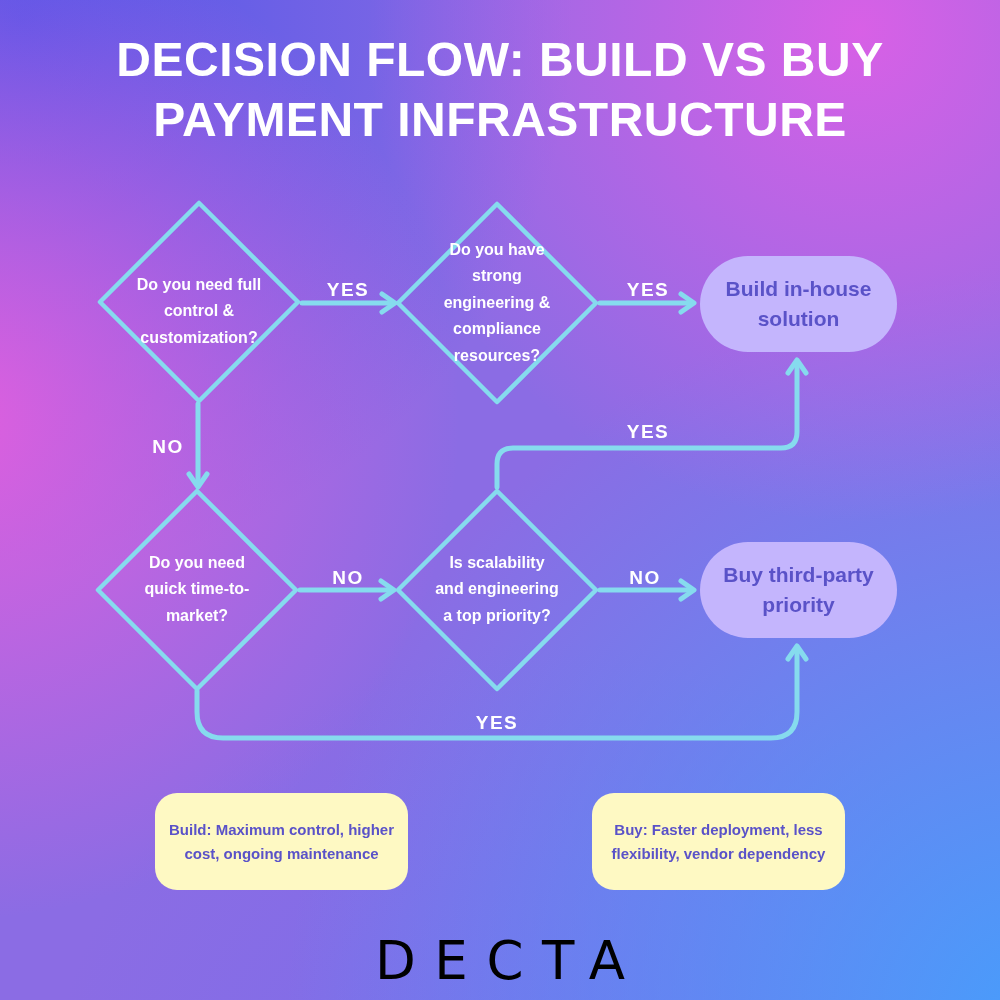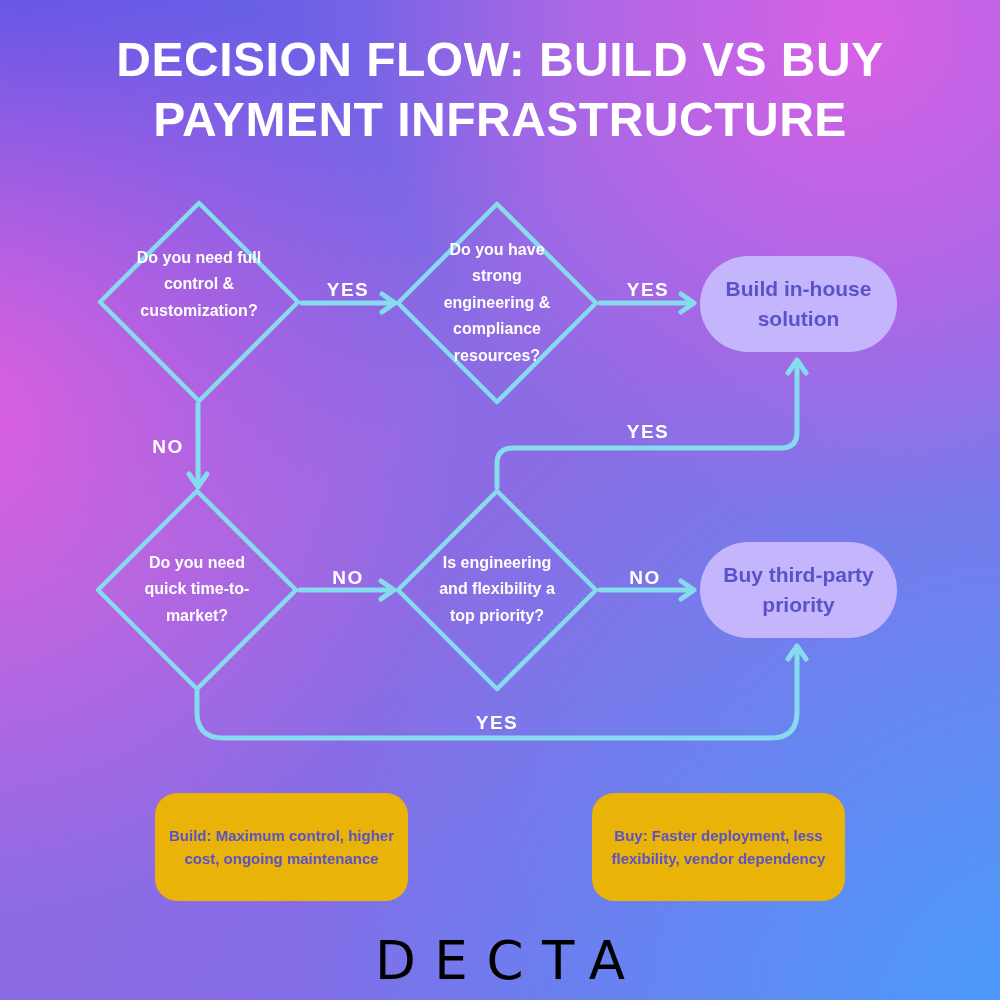--- a/index.html
+++ b/index.html
@@ -31,22 +31,22 @@
     position:absolute;width:197px;height:96px;border-radius:48px;
     background:#c4b5fd;display:flex;align-items:center;justify-content:center;
     text-align:center;
   }
   .pill span{color:#5a52c8;font-size:21px;font-weight:bold;line-height:1.45;width:170px;}
   .edge-label{
     position:absolute;transform:translate(-50%,-50%);
     color:#ffffff;font-size:19px;font-weight:bold;letter-spacing:1.5px;
   }
   .note{
-    position:absolute;width:253px;height:108px;border-radius:22px;
-    background:#eab308;display:flex;align-items:center;justify-content:center;
+    position:absolute;width:253px;height:97px;border-radius:22px;
+    background:#fef9c3;display:flex;align-items:center;justify-content:center;
     text-align:center;
   }
   .note span{color:#5a52c8;font-size:15px;font-weight:bold;line-height:1.55;width:237px;}
   .logo{
     position:absolute;left:50%;top:930px;transform:translateX(-50%);
     color:#000000;font-size:53px;letter-spacing:.35em;font-weight:normal;
     font-family:"DejaVu Sans","Liberation Sans",sans-serif;
     text-indent:.35em; 
   }
 </style>
@@ -82,24 +82,24 @@
       <path d="M681,581 L694,590 L681,599"></path>
 
       <path d="M497,487 V464 Q497,448 513,448 H781 Q797,448 797,432 V366"></path>
       <path d="M788,373 L797,360 L806,373"></path>
 
       <path d="M197,691 V712 Q197,738 223,738 H771 Q797,738 797,712 V652"></path>
       <path d="M788,659 L797,646 L806,659"></path>
     </g>
   </svg>
 
-  <div class="node-text" style="left:199px;top:285px;width:140px;">Do you need full control &amp; customization?</div>
+  <div class="node-text" style="left:199px;top:312px;width:140px;">Do you need full control &amp; customization?</div>
   <div class="node-text" style="left:497px;top:303px;width:120px;">Do you have strong engineering &amp; compliance resources?</div>
   <div class="node-text" style="left:197px;top:590px;width:120px;">Do you need quick time-to-market?</div>
-  <div class="node-text" style="left:497px;top:590px;width:125px;">Is engineering and flexibility a top priority?</div>
+  <div class="node-text" style="left:497px;top:590px;width:125px;">Is scalability and engineering a top priority?</div>
 
   <div class="pill" style="left:700px;top:256px;">
     <span>Build in-house solution</span>
   </div>
   <div class="pill" style="left:700px;top:542px;">
     <span>Buy third-party priority</span>
   </div>
 
   <div class="edge-label" style="left:348px;top:290px;">YES</div>
   <div class="edge-label" style="left:648px;top:290px;">YES</div>

